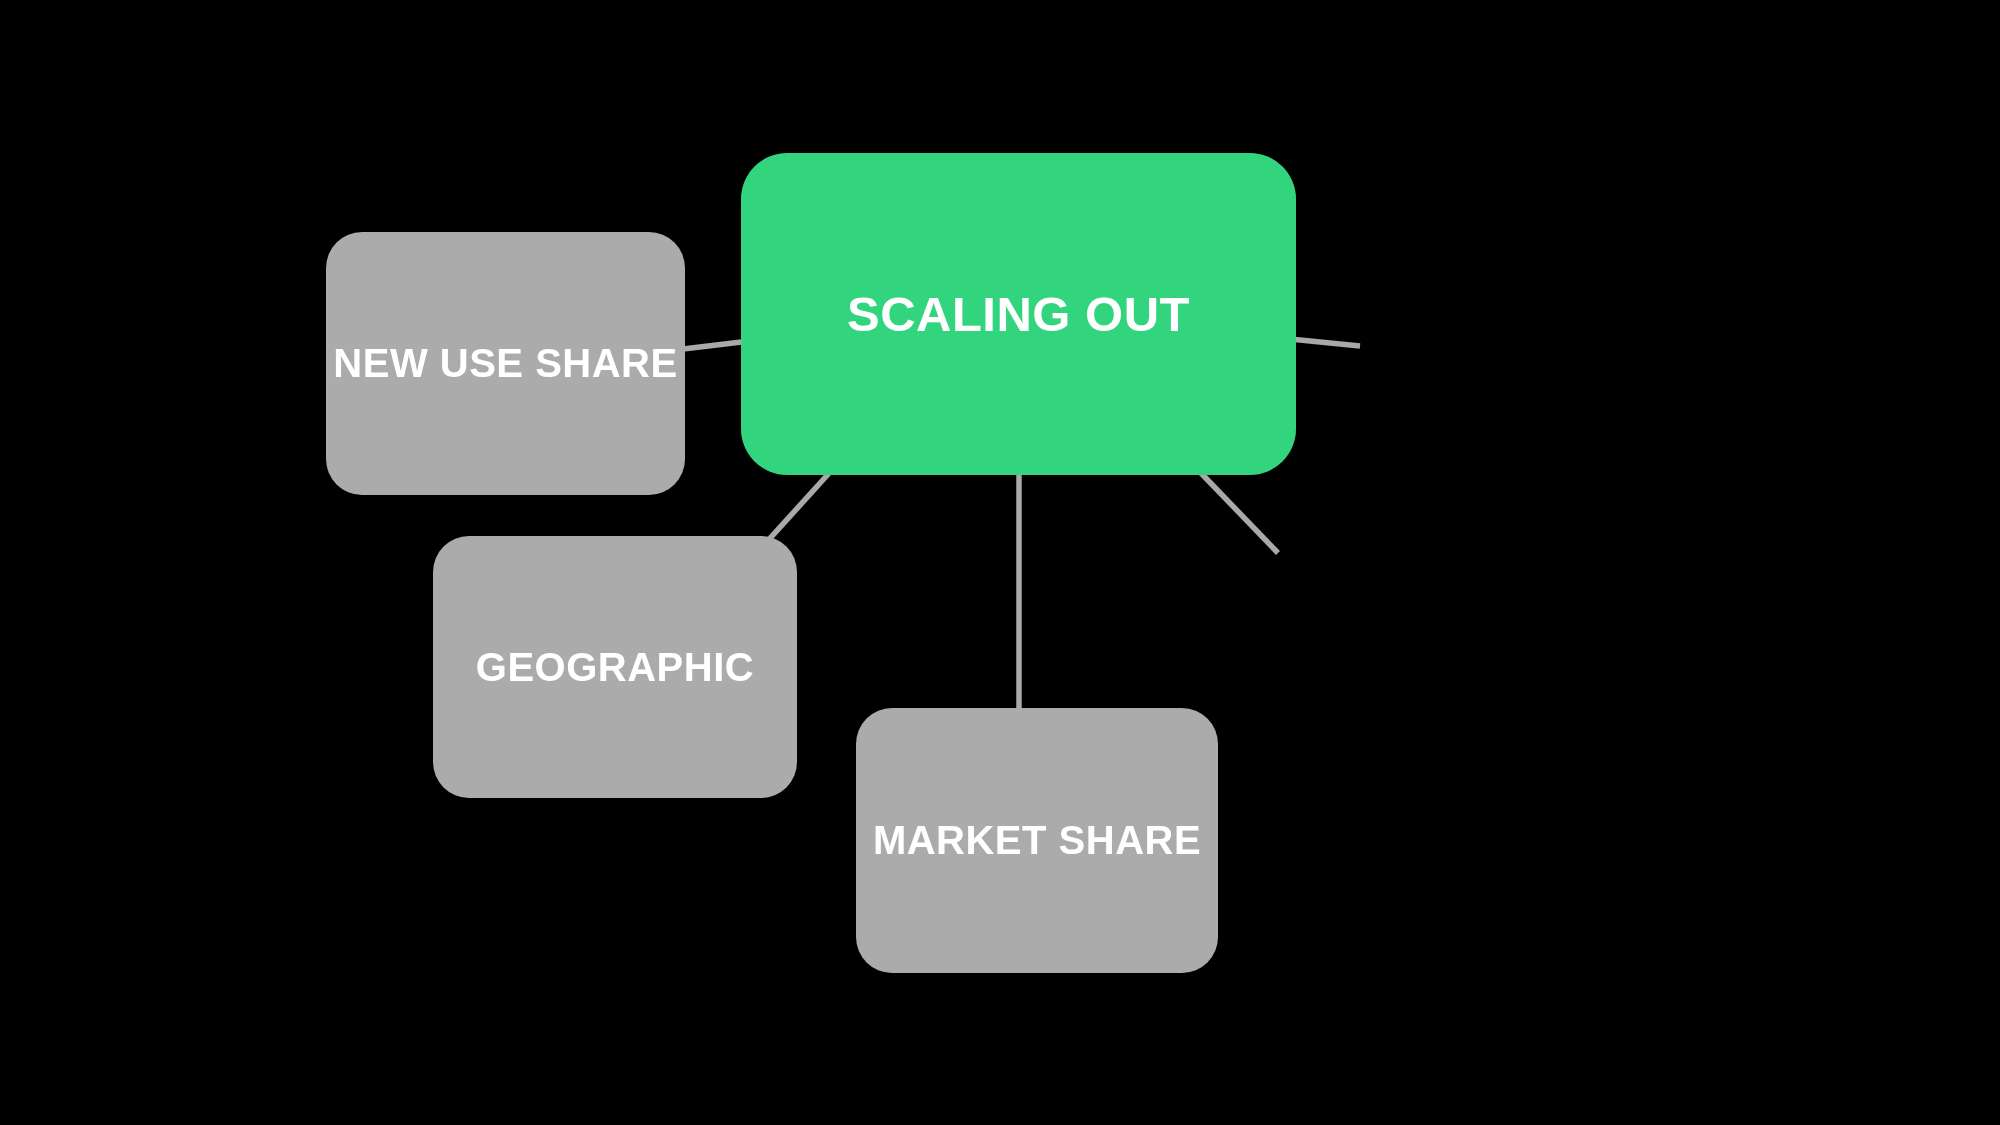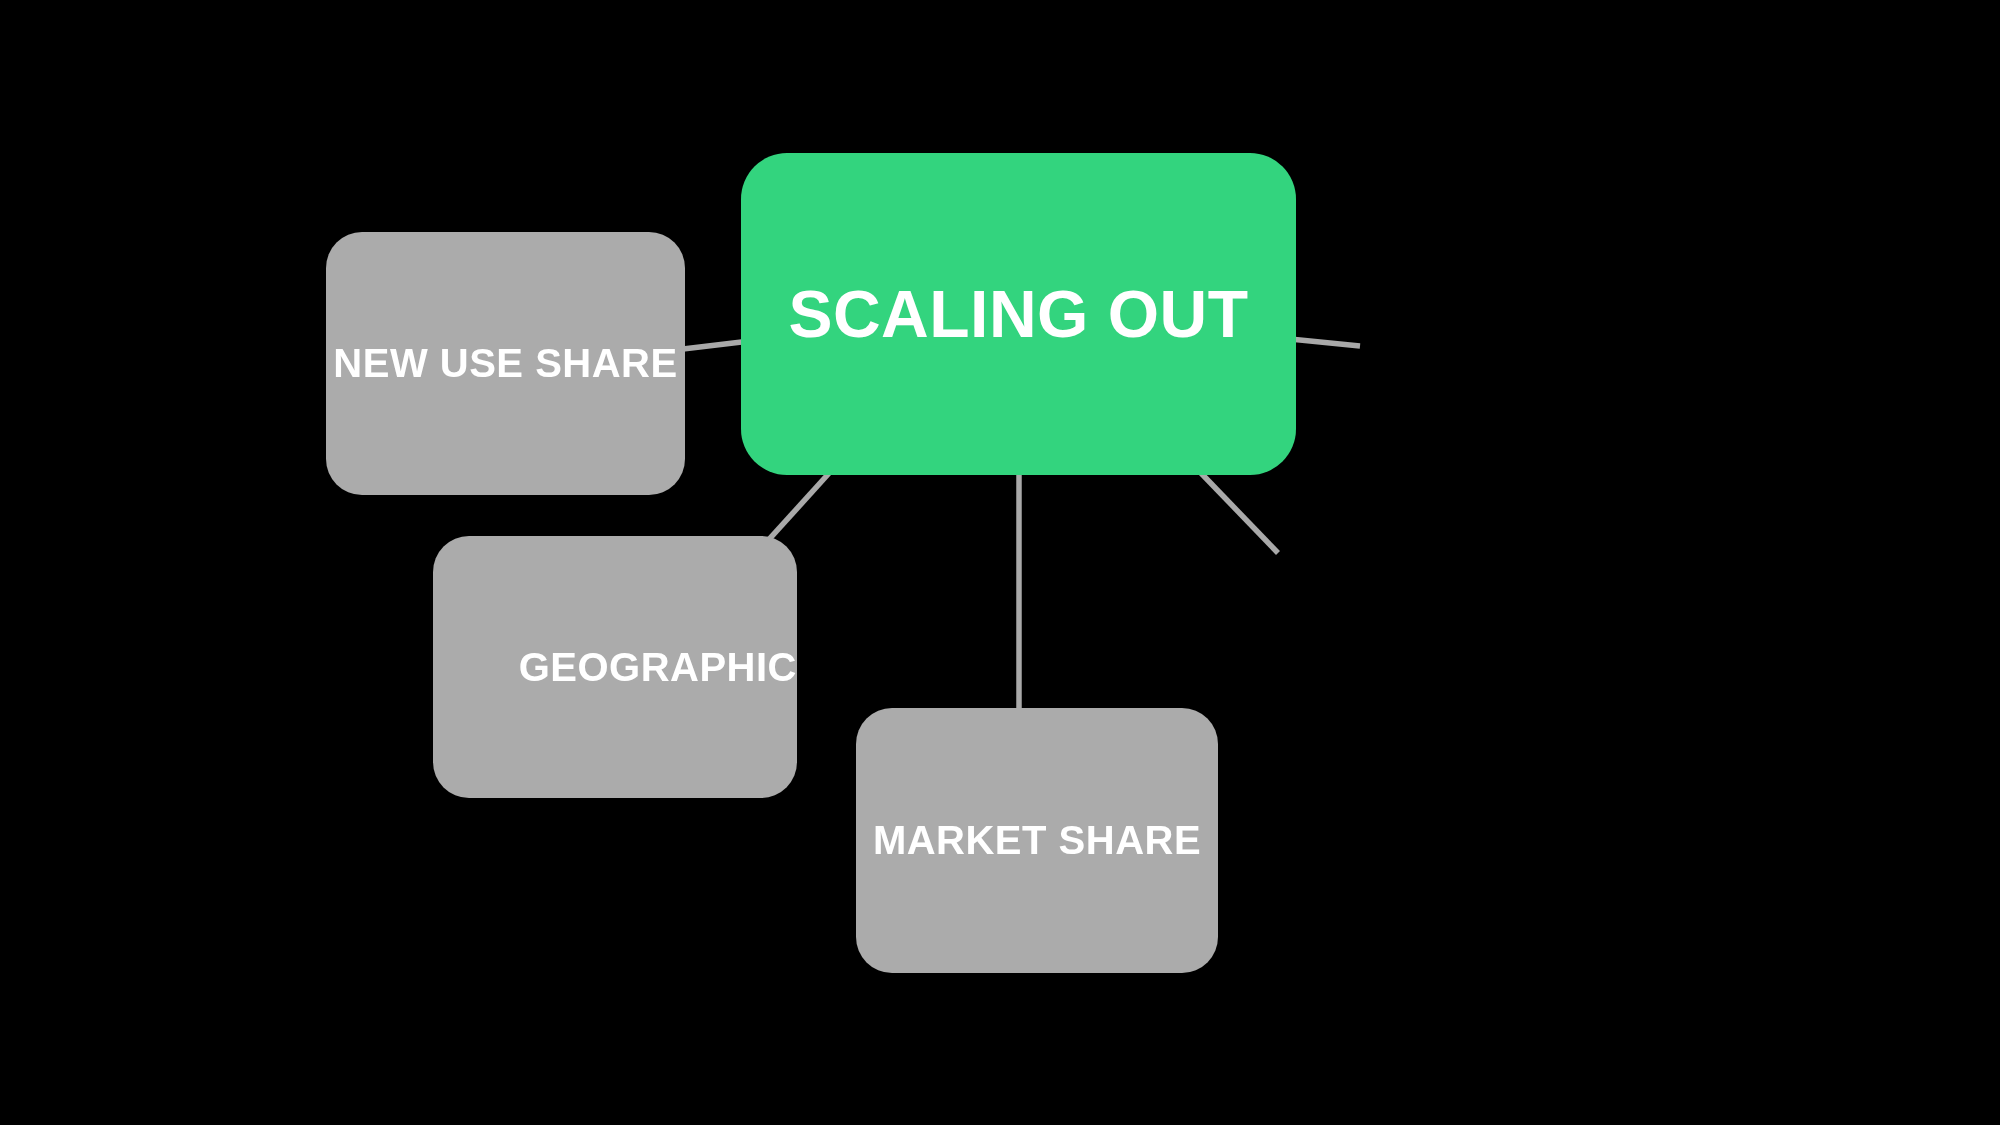--- a/index.html
+++ b/index.html
@@ -42,32 +42,32 @@
   }
   .node.center {
     left: 741px;
     top: 153px;
     width: 555px;
     height: 322px;
     background: #33d47e;
     border-radius: 46px;
   }
   .node.center .label {
-    font-size: 66px;
+    font-size: 49px;
   }
   .node.branch {
     background: #ababab;
     border-radius: 36px;
   }
   .node.branch .label {
     font-size: 40px;
   }
   .node.new-use-cases { left: 326px; top: 232px; width: 359px; height: 263px; }
   .node.new-segments { left: 1354px; top: 231px; width: 360px; height: 261px; }
-  .node.geographic   { left: 433px;  top: 536px; width: 364px; height: 262px; justify-content: flex-end; }
+  .node.geographic   { left: 433px;  top: 536px; width: 364px; height: 262px; }
   .node.market-share { left: 856px;  top: 708px; width: 362px; height: 265px; }
   .node.verticals    { left: 1243px; top: 544px; width: 360px; height: 261px; }
 </style>
 </head>
 <body>
 
 <div class="stage">
 
   <svg class="connector-layer" width="2000" height="1125" viewBox="0 0 2000 1125" aria-hidden="true">
     <line x1="683" y1="349" x2="750" y2="341" stroke="#a9a9a9"></line>

